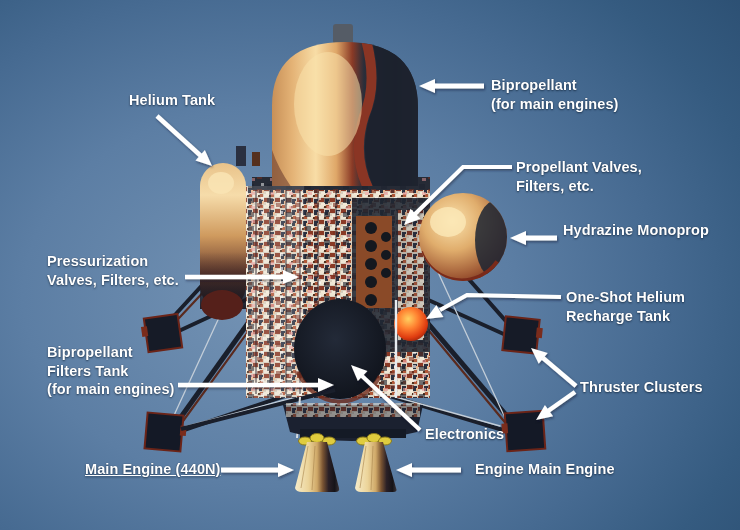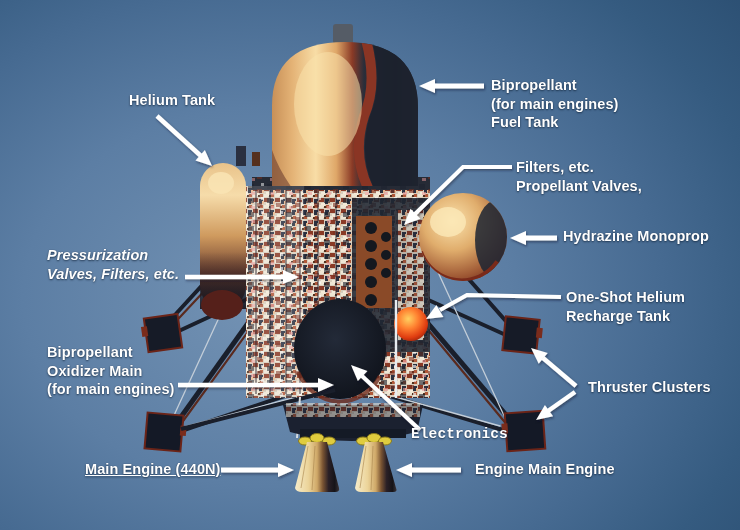--- a/index.html
+++ b/index.html
@@ -12,26 +12,26 @@
   svg{position:absolute;left:0;top:0;}
   .label{
     position:absolute;color:#ffffff;white-space:nowrap;
     font:700 14.5px/18.5px "Liberation Sans", sans-serif;
     letter-spacing:.1px;
     text-shadow:0 1px 2px rgba(8,24,44,.65), 0 0 1px rgba(8,24,44,.45);
   }
   #lbl-helium{left:129px;top:91px;}
   #lbl-fuel{left:491px;top:76px;}
   #lbl-propellant{left:516px;top:158px;}
-  #lbl-hydrazine{left:563px;top:227px;}
-  #lbl-pressurization{left:47px;top:246px;font-style:italic;}
+  #lbl-hydrazine{left:563px;top:221px;}
+  #lbl-pressurization{left:47px;top:252px;}
   #lbl-oneshot{left:566px;top:288px;}
   #lbl-oxidizer{left:47px;top:343px;}
-  #lbl-thrusters{left:580px;top:378px;margin-left:8px;}
-  #lbl-electronics{left:411px;top:425px;font-family:Liberation Mono, monospace;}
+  #lbl-thrusters{left:580px;top:378px;}
+  #lbl-electronics{left:425px;top:425px;}
   #lbl-main-engine{left:85px;top:460px;text-decoration:underline;}
   #lbl-backup-engine{left:475px;top:460px;}
 </style>
 </head>
 <body>
 
 <div class="stage">
 
 <svg width="740" height="530" viewBox="0 0 740 530">
   <defs>
@@ -308,40 +308,39 @@
     </g>
   </g>
 </svg>
 
   <div class="label" id="lbl-helium">
     <div>Helium Tank</div>
   </div>
   <div class="label" id="lbl-fuel">
     <div>Bipropellant</div>
     <div>(for main engines)</div>
-    <div>Fuel Tank</div>
   </div>
   <div class="label" id="lbl-propellant">
+    <div>Propellant Valves,</div>
     <div>Filters, etc.</div>
-    <div>Propellant Valves,</div>
   </div>
   <div class="label" id="lbl-hydrazine">
     <div>Hydrazine Monoprop</div>
   </div>
   <div class="label" id="lbl-pressurization">
     <div>Pressurization</div>
     <div>Valves, Filters, etc.</div>
   </div>
   <div class="label" id="lbl-oneshot">
     <div>One-Shot Helium</div>
     <div>Recharge Tank</div>
   </div>
   <div class="label" id="lbl-oxidizer">
     <div>Bipropellant</div>
-    <div>Oxidizer Main</div>
+    <div>Filters Tank</div>
     <div>(for main engines)</div>
   </div>
   <div class="label" id="lbl-thrusters">
     <div>Thruster Clusters</div>
   </div>
   <div class="label" id="lbl-electronics">
     <div>Electronics</div>
   </div>
   <div class="label" id="lbl-main-engine">
     <div>Main Engine (440N)</div>

